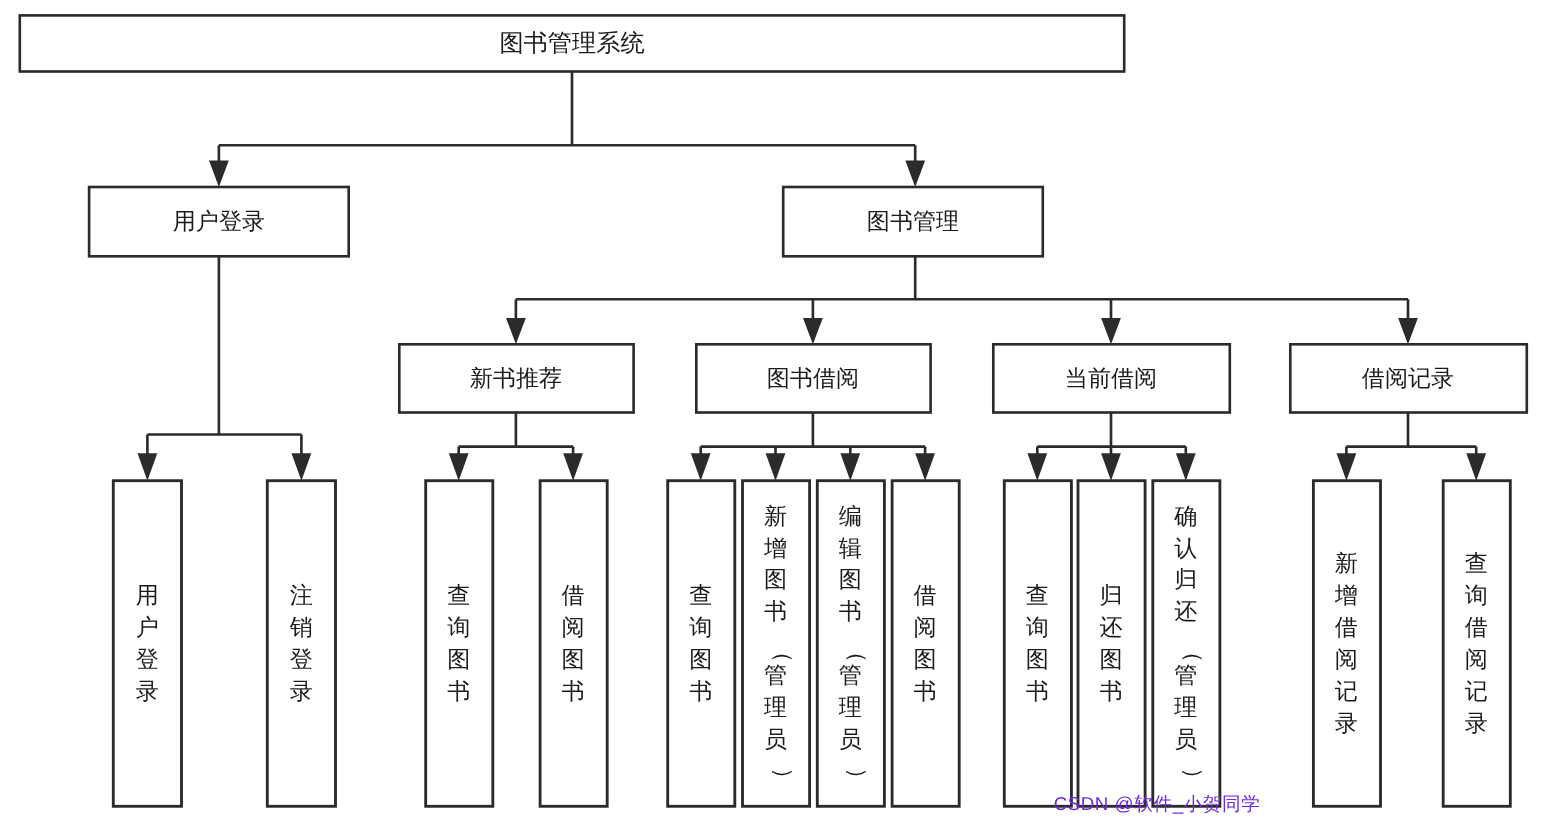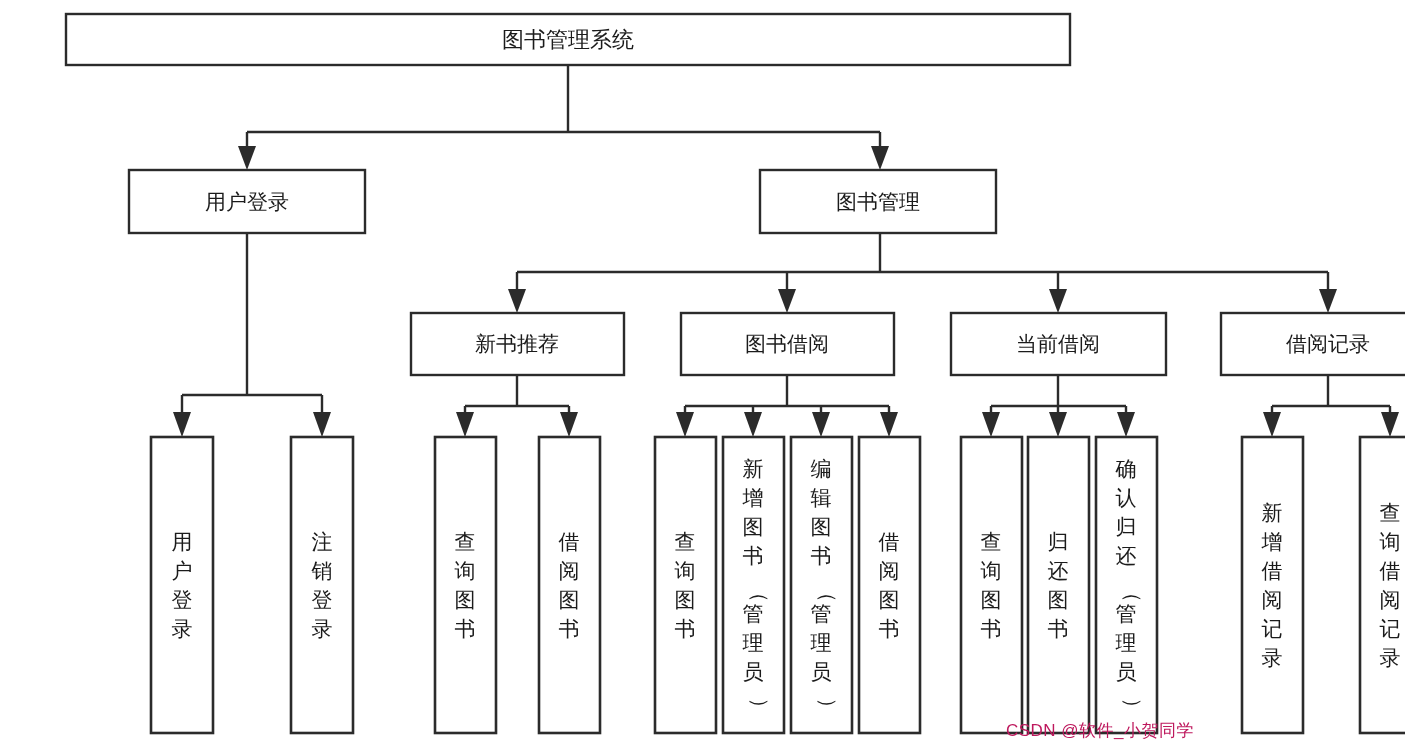--- a/index.html
+++ b/index.html
@@ -12,21 +12,20 @@
     height: 747px;
     font-family: "Liberation Sans", "DejaVu Sans", sans-serif;
     overflow: hidden;
     position: relative;
   }
   #diagram-root {
     position: absolute;
     left: 0; top: 0;
     width: 1156px;
     height: 747px;
-    margin-left: 48px;
   }
   svg.flow {
     display: block;
     width: 1405px;
     height: 747px;
   }
   .node-rect {
     fill: #ffffff;
     stroke: #2b2b2b;
     stroke-width: 2.4;
@@ -60,21 +59,21 @@
   .arrow-head {
     fill: #2b2b2b;
     stroke: none;
   }
   .watermark {
     position: absolute;
     right: 10px;
     bottom: 5px;
     font-family: "Liberation Sans", "DejaVu Sans", sans-serif;
     font-size: 17px;
-    color: #be185d;
+    color: #6d28d9;
     letter-spacing: 0.5px;
     white-space: nowrap;
     user-select: none;
   }
 </style>
 </head>
 <body>
 
 <div id="diagram-root">
   <svg class="flow" viewBox="0 0 1405 747" xmlns="http://www.w3.org/2000/svg">

